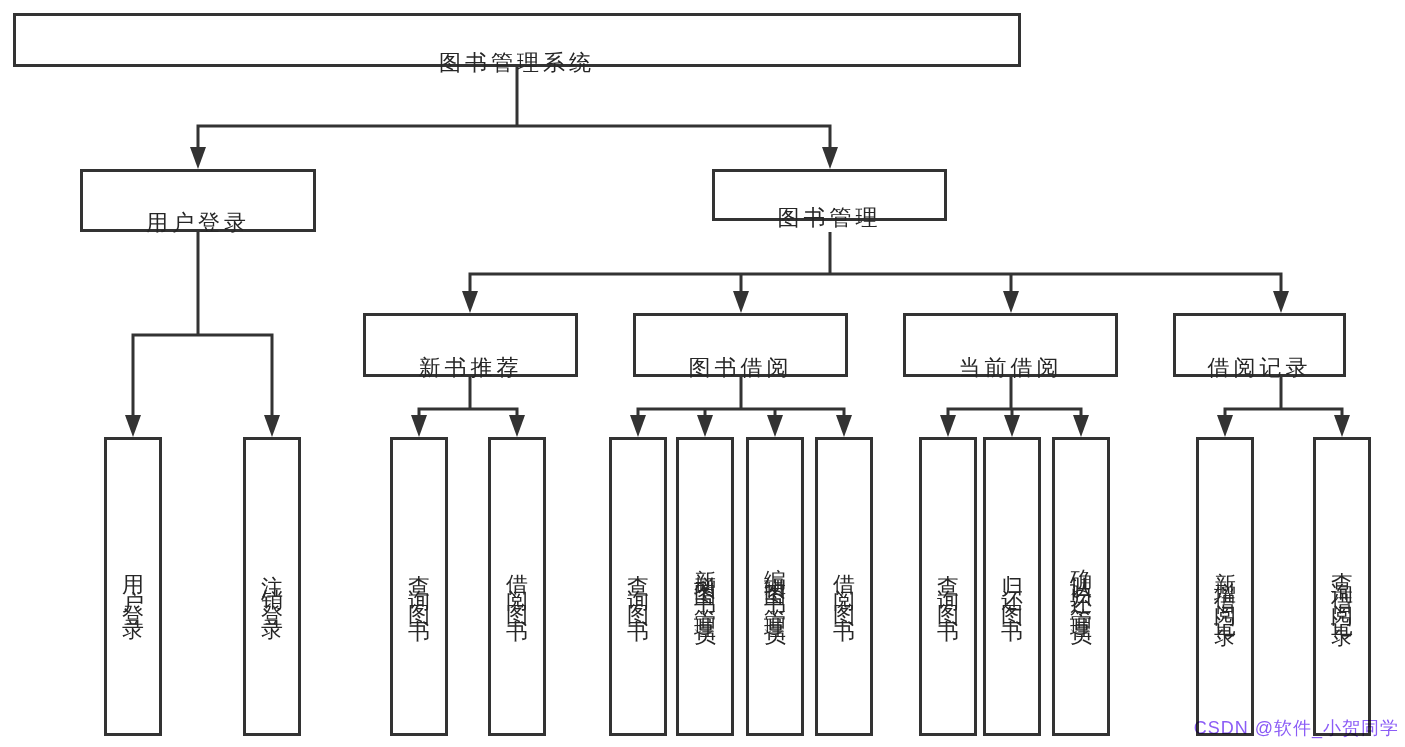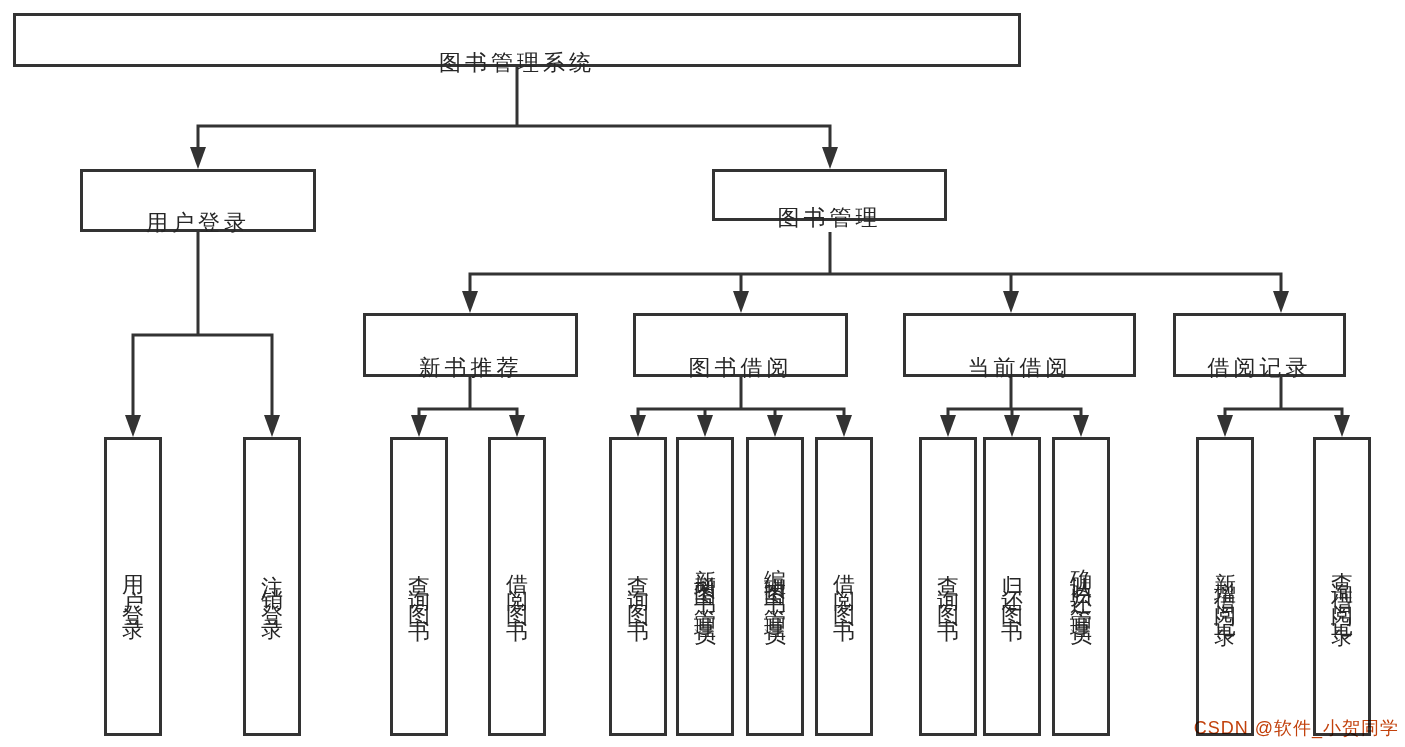--- a/index.html
+++ b/index.html
@@ -15,21 +15,21 @@
   .hlabel{font-size:22px;letter-spacing:4px;white-space:nowrap;margin-top:45px;}
   .vlabel{
     writing-mode:vertical-rl;text-orientation:mixed;
     font-size:22px;white-space:nowrap;line-height:1;
   }
   .vshort{letter-spacing:15px;}
   .vmed{letter-spacing:11px;}
   .vlong{letter-spacing:8px;}
   .watermark{
     position:absolute;right:6px;bottom:7px;z-index:3;
-    font-size:18px;letter-spacing:1px;color:#c2410c;mix-blend-mode:multiply;white-space:nowrap;
+    font-size:18px;letter-spacing:1px;color:#8b5cf6;mix-blend-mode:multiply;white-space:nowrap;
   }
 </style>
 </head>
 <body>
 
 <div class="stage">
 
   <svg class="connectors" width="1405" height="747" viewBox="0 0 1405 747">
     <g stroke="#333333" stroke-width="3" fill="none">
       <path d="M517,67 V126"></path>
@@ -85,21 +85,21 @@
   <div class="node" style="left:712px;top:169px;width:235px;height:52px">
     <span class="hlabel">图书管理</span>
   </div>
 
   <div class="node" style="left:633px;top:313px;width:215px;height:64px">
     <span class="hlabel">图书借阅</span>
   </div>
   <div class="node" style="left:363px;top:313px;width:215px;height:64px">
     <span class="hlabel">新书推荐</span>
   </div>
-  <div class="node" style="left:903px;top:313px;width:233px;height:64px">
+  <div class="node" style="left:903px;top:313px;width:215px;height:64px">
     <span class="hlabel">当前借阅</span>
   </div>
   <div class="node" style="left:1173px;top:313px;width:173px;height:64px">
     <span class="hlabel">借阅记录</span>
   </div>
 
   <div class="node" style="left:104px;top:437px;width:58px;height:299px">
     <span class="vlabel vshort">用户登录</span>
   </div>
   <div class="node" style="left:243px;top:437px;width:58px;height:299px">

